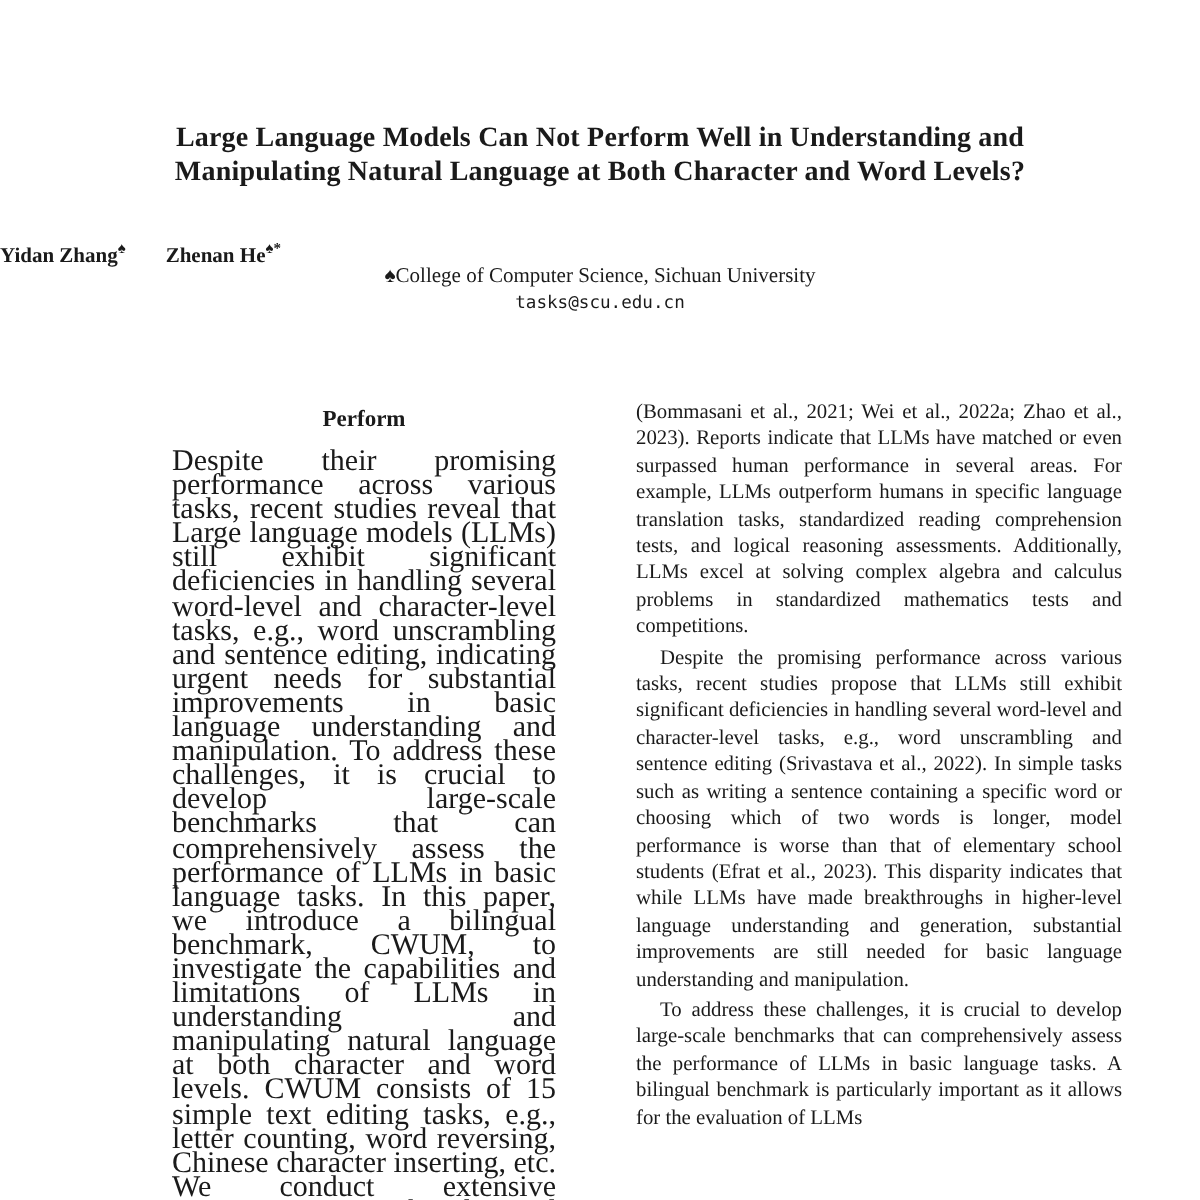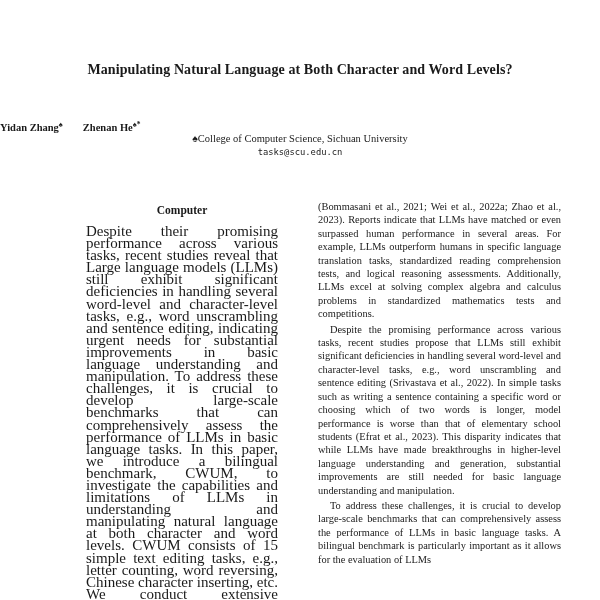--- a/index.html
+++ b/index.html
@@ -79,33 +79,34 @@
     -webkit-hyphens: auto;
   }
   .para.indent { text-indent: 12px; }
 </style>
 </head>
 <body>
 
 <div class="page">
 
   <h1 class="title">
+    <span class="tl">Large Language Models Can Not Perform Well in Understanding and</span>
     <span class="tl">Manipulating Natural Language at Both Character and Word Levels?</span>
   </h1>
 
   <div class="authors">
     <span class="author"><span>Yidan Zhang</span><sup>♠</sup></span><span class="author"><span>Zhenan He</span><sup>♠*</sup></span>
   </div>
 
   <div class="affiliation">♠College of Computer Science, Sichuan University</div>
 
   <div class="email">tasks@scu.edu.cn</div>
 
   <div class="col-left">
-    <div class="abs-head">Computer</div>
+    <div class="abs-head">Perform</div>
     <p class="abs-body">Despite their promising performance across various tasks, recent studies reveal that Large language models (LLMs) still exhibit significant deficiencies in handling several word-level and character-level tasks, e.g., word unscrambling and sentence editing, indicating urgent needs for substantial improvements in basic language understanding and manipulation. To address these challenges, it is crucial to develop large-scale benchmarks that can comprehensively assess the performance of LLMs in basic language tasks. In this paper, we introduce a bilingual benchmark, CWUM, to investigate the capabilities and limitations of LLMs in understanding and manipulating natural language at both character and word levels. CWUM consists of 15 simple text editing tasks, e.g., letter counting, word reversing, Chinese character inserting, etc. We conduct extensive experiments on eight advanced LLMs, including base models and instruction-tuned (chat) variants. The experimental results highlight significant failures of existing LLMs on CWUM tasks that humans can solve perfectly with 100% accuracy. On English tasks of CWUM, the average accuracy of GPT-4, LLaMA-3-70B, and Qwen-72B is 66.64%, 39.32%, and 33.16%, respectively, which lags far behind human performance. Instruction-tuning the base model does not lead to a distinct performance improvement, as the average accuracy of LLaMA-3-70B-Instruct on</p>
   </div>
 
   <div class="col-right">
     <p class="para">(Bommasani et al., 2021; Wei et al., 2022a; Zhao et al., 2023).  Reports indicate that LLMs have matched or even surpassed human performance in several areas.  For example, LLMs outperform humans in specific language translation tasks, standardized reading comprehension tests, and logical reasoning assessments.  Additionally, LLMs excel at solving complex algebra and calculus problems in standardized mathematics tests and competitions.</p>
     <p class="para indent">Despite the promising performance across various tasks, recent studies propose that LLMs still exhibit significant deficiencies in handling several word-level and character-level tasks, e.g., word unscrambling and sentence editing (Srivastava et al., 2022). In simple tasks such as writing a sentence containing a specific word or choosing which of two words is longer, model performance is worse than that of elementary school students (Efrat et al., 2023).  This disparity indicates that while LLMs have made breakthroughs in higher-level language understanding and generation, substantial improvements are still needed for basic language understanding and manipulation.</p>
     <p class="para indent">To address these challenges, it is crucial to develop large-scale benchmarks that can comprehensively assess the performance of LLMs in basic language tasks. A bilingual benchmark is particularly important as it allows for the evaluation of LLMs</p>
   </div>
 
 </div>

